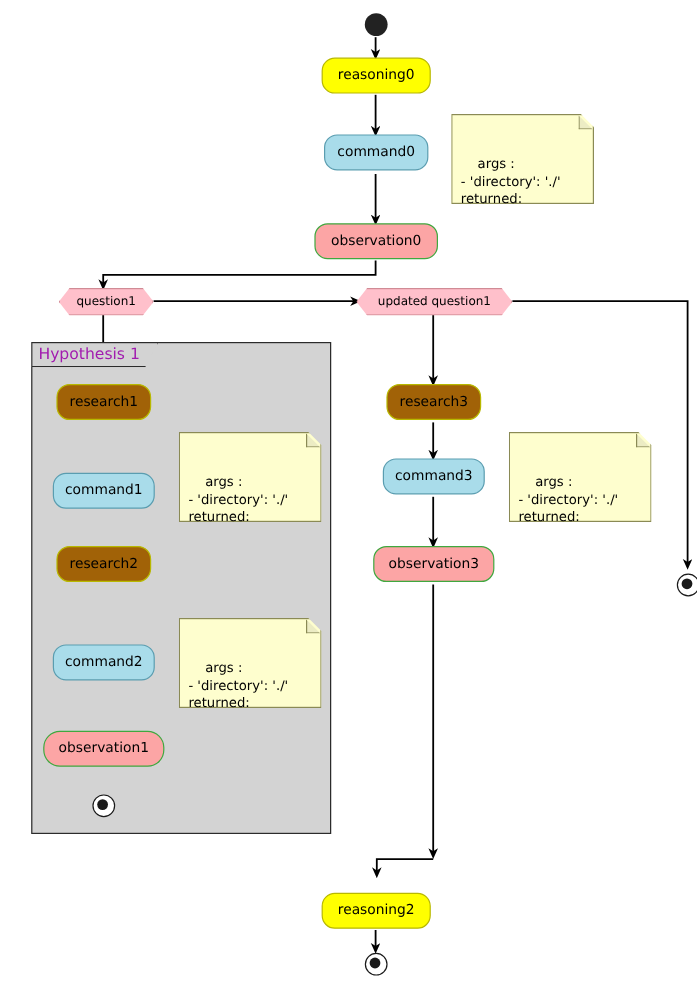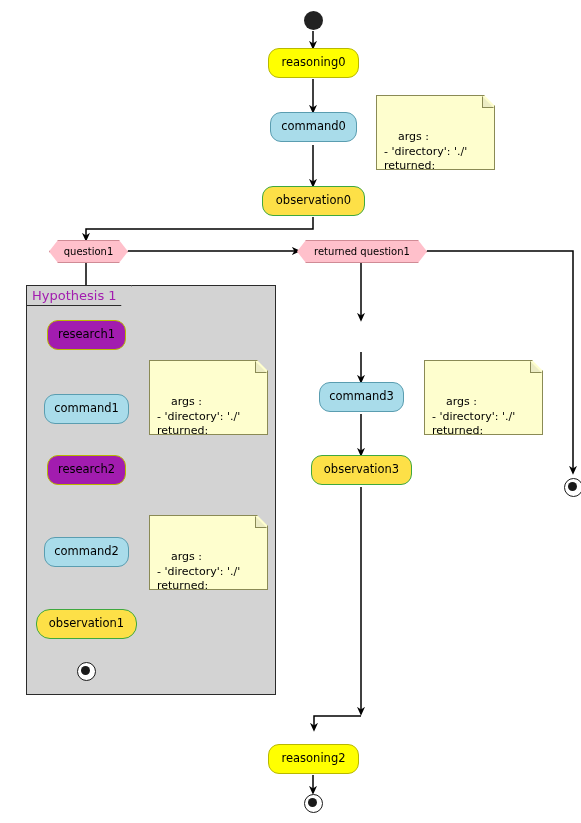--- a/index.html
+++ b/index.html
@@ -32,23 +32,23 @@
     color:#000000;
     white-space:nowrap;
     line-height:1;
   }
   .act{
     border-radius:11px;
     border:1.1px solid;
     height:30px;
   }
   .act.reasoning{ background:#FFFF00; border-color:#B8B800; }
-  .act.research { background:#a21caf; border-color:#B8B800; }
+  .act.research { background:#a16207; border-color:#B8B800; }
   .act.command  { background:#A9DCEA; border-color:#5A9DB0; }
-  .act.observation{ background:#fde047; border-color:#3FA83F; }
+  .act.observation{ background:#fca5a5; border-color:#3FA83F; }
 
   .hexwrap{
     position:absolute;
     height:23px;
     display:flex;
     align-items:center;
     justify-content:center;
     font-size:10px;
     color:#000;
     white-space:nowrap;
@@ -200,21 +200,21 @@
     <span>observation0</span>
   </div>
 
   <div class="hexwrap" style="left:33px;top:240px;width:79px;">
     <span class="hexbg"></span>
     <span class="hextxt">question1</span>
   </div>
 
   <div class="hexwrap" style="left:281px;top:240px;width:130px;">
     <span class="hexbg"></span>
-    <span class="hextxt">returned question1</span>
+    <span class="hextxt">updated question1</span>
   </div>
 
   <div class="frame" style="left:10px;top:285px;width:250px;height:410px;">
     <div class="frame-tab" style="width:106px;">
       <span>Hypothesis 1</span>
     </div>
   </div>
 
   <div class="node act research" style="left:31px;top:320px;width:79px;">
     <span>research1</span>
@@ -248,20 +248,23 @@
 - '…'</span>
   </div>
 
   <div class="node act observation" style="left:20px;top:609px;width:101px;border-radius:14px;">
     <span>observation1</span>
   </div>
 
   <div class="endnode" style="left:61px;top:662px;"></div>
 
 
+  <div class="node act research" style="left:306px;top:320px;width:79px;">
+    <span>research3</span>
+  </div>
 
   <div class="node act command" style="left:303px;top:382px;width:85px;">
     <span>command3</span>
   </div>
 
   <div class="note" style="left:408px;top:360px;width:119px;height:75px;">
     <span class="fold"></span>
     <span>args :
 - 'directory': './'
 returned:

